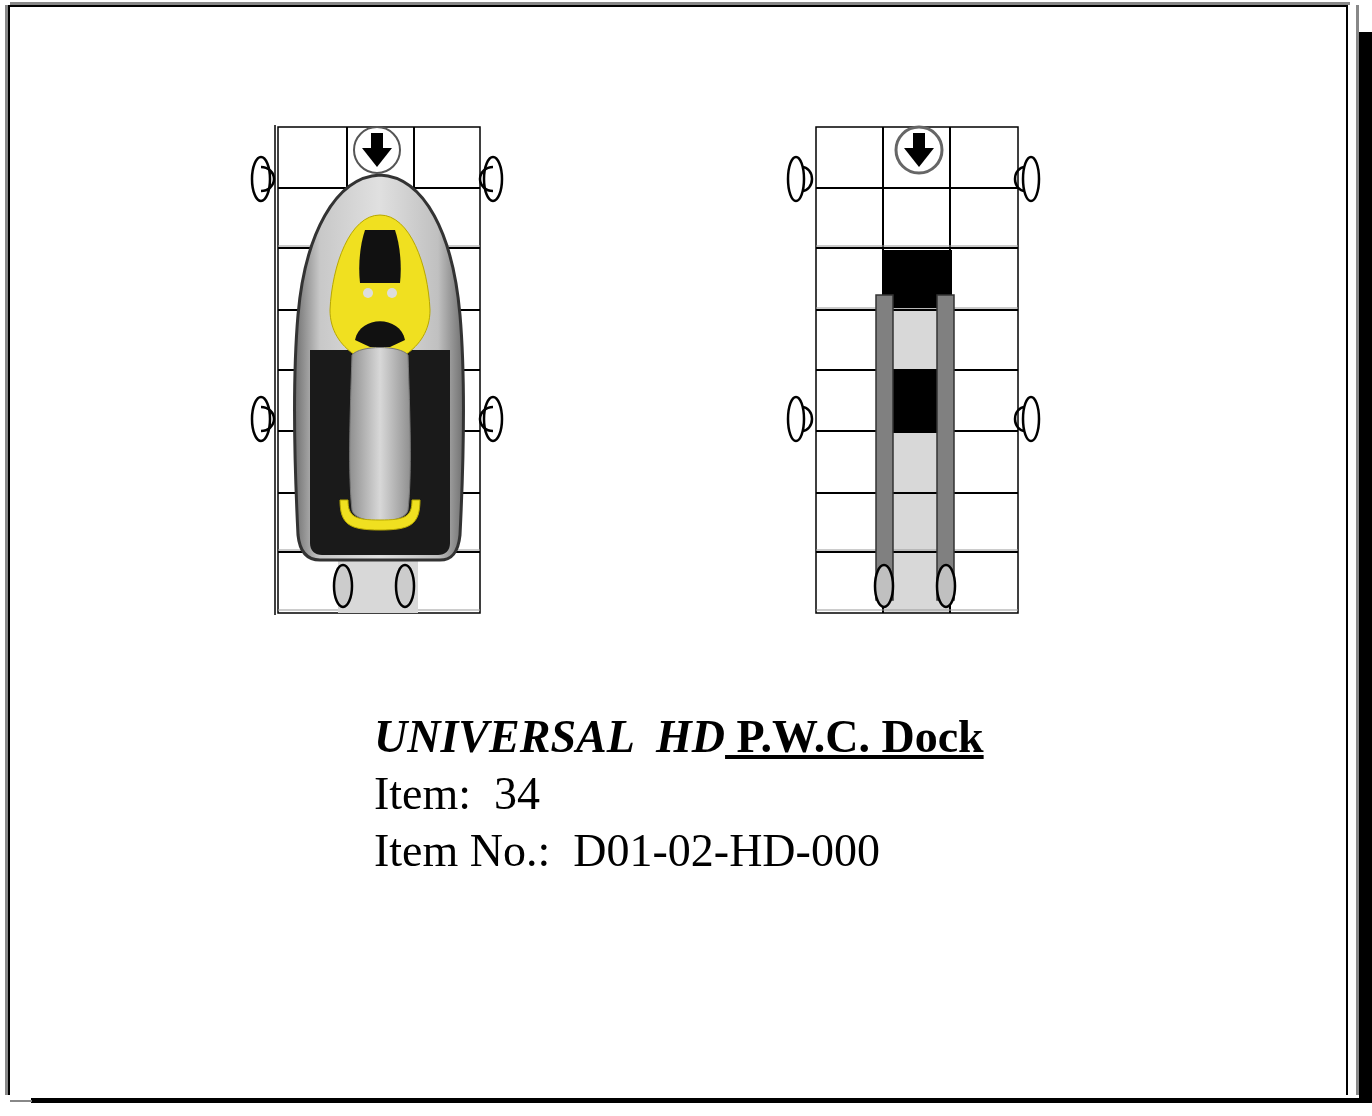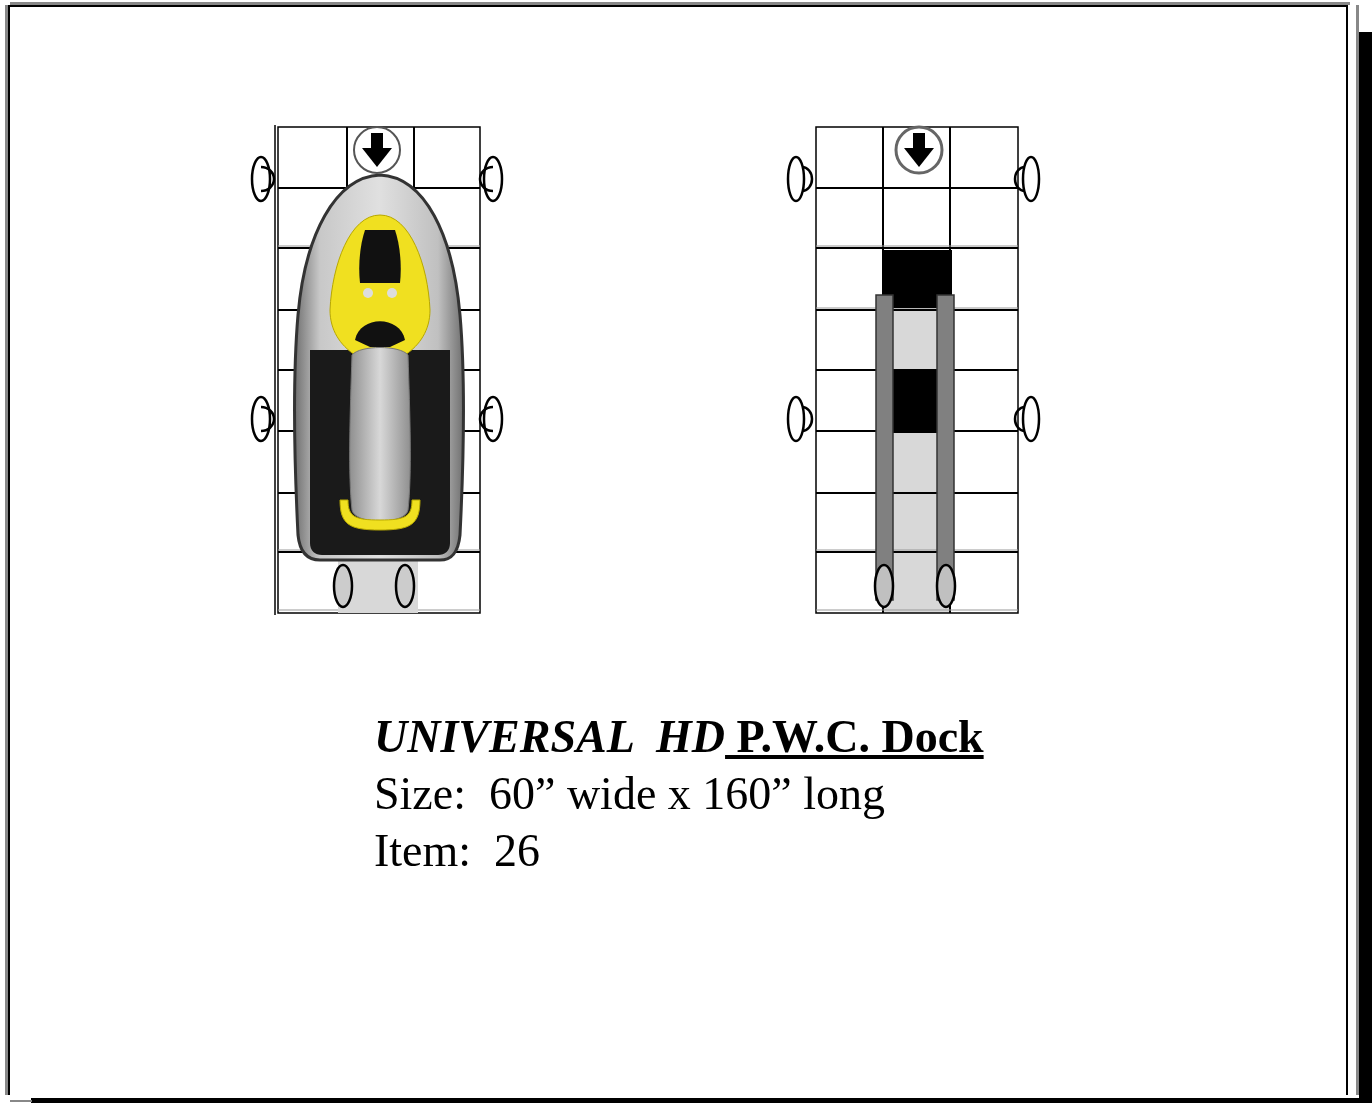--- a/index.html
+++ b/index.html
@@ -165,15 +165,15 @@
       <ellipse cx="251" cy="64" rx="8" ry="22"></ellipse>
       <path d="M245,52 A 10 12 0 0 0 245,76" fill="none"></path>
       <ellipse cx="251" cy="304" rx="8" ry="22"></ellipse>
       <path d="M245,292 A 10 12 0 0 0 245,316" fill="none"></path>
     </g>
   </svg>
 </div>
 
 <div class="caption">
   <div class="line"><span class="title-italic">UNIVERSAL  HD</span><span class="title-bold"> P.W.C. Dock</span></div>
-  <div class="line"><span>Size:</span><span>  60” wide x 160” long</span></div>
-  <div class="line"><span>Item:</span><span>  26</span></div>
+  <div class="line"><span>Item:</span><span>  34</span></div>
+  <div class="line"><span>Item No.:</span><span>  D01-02-HD-000</span></div>
 </div>
 
 </body></html>

